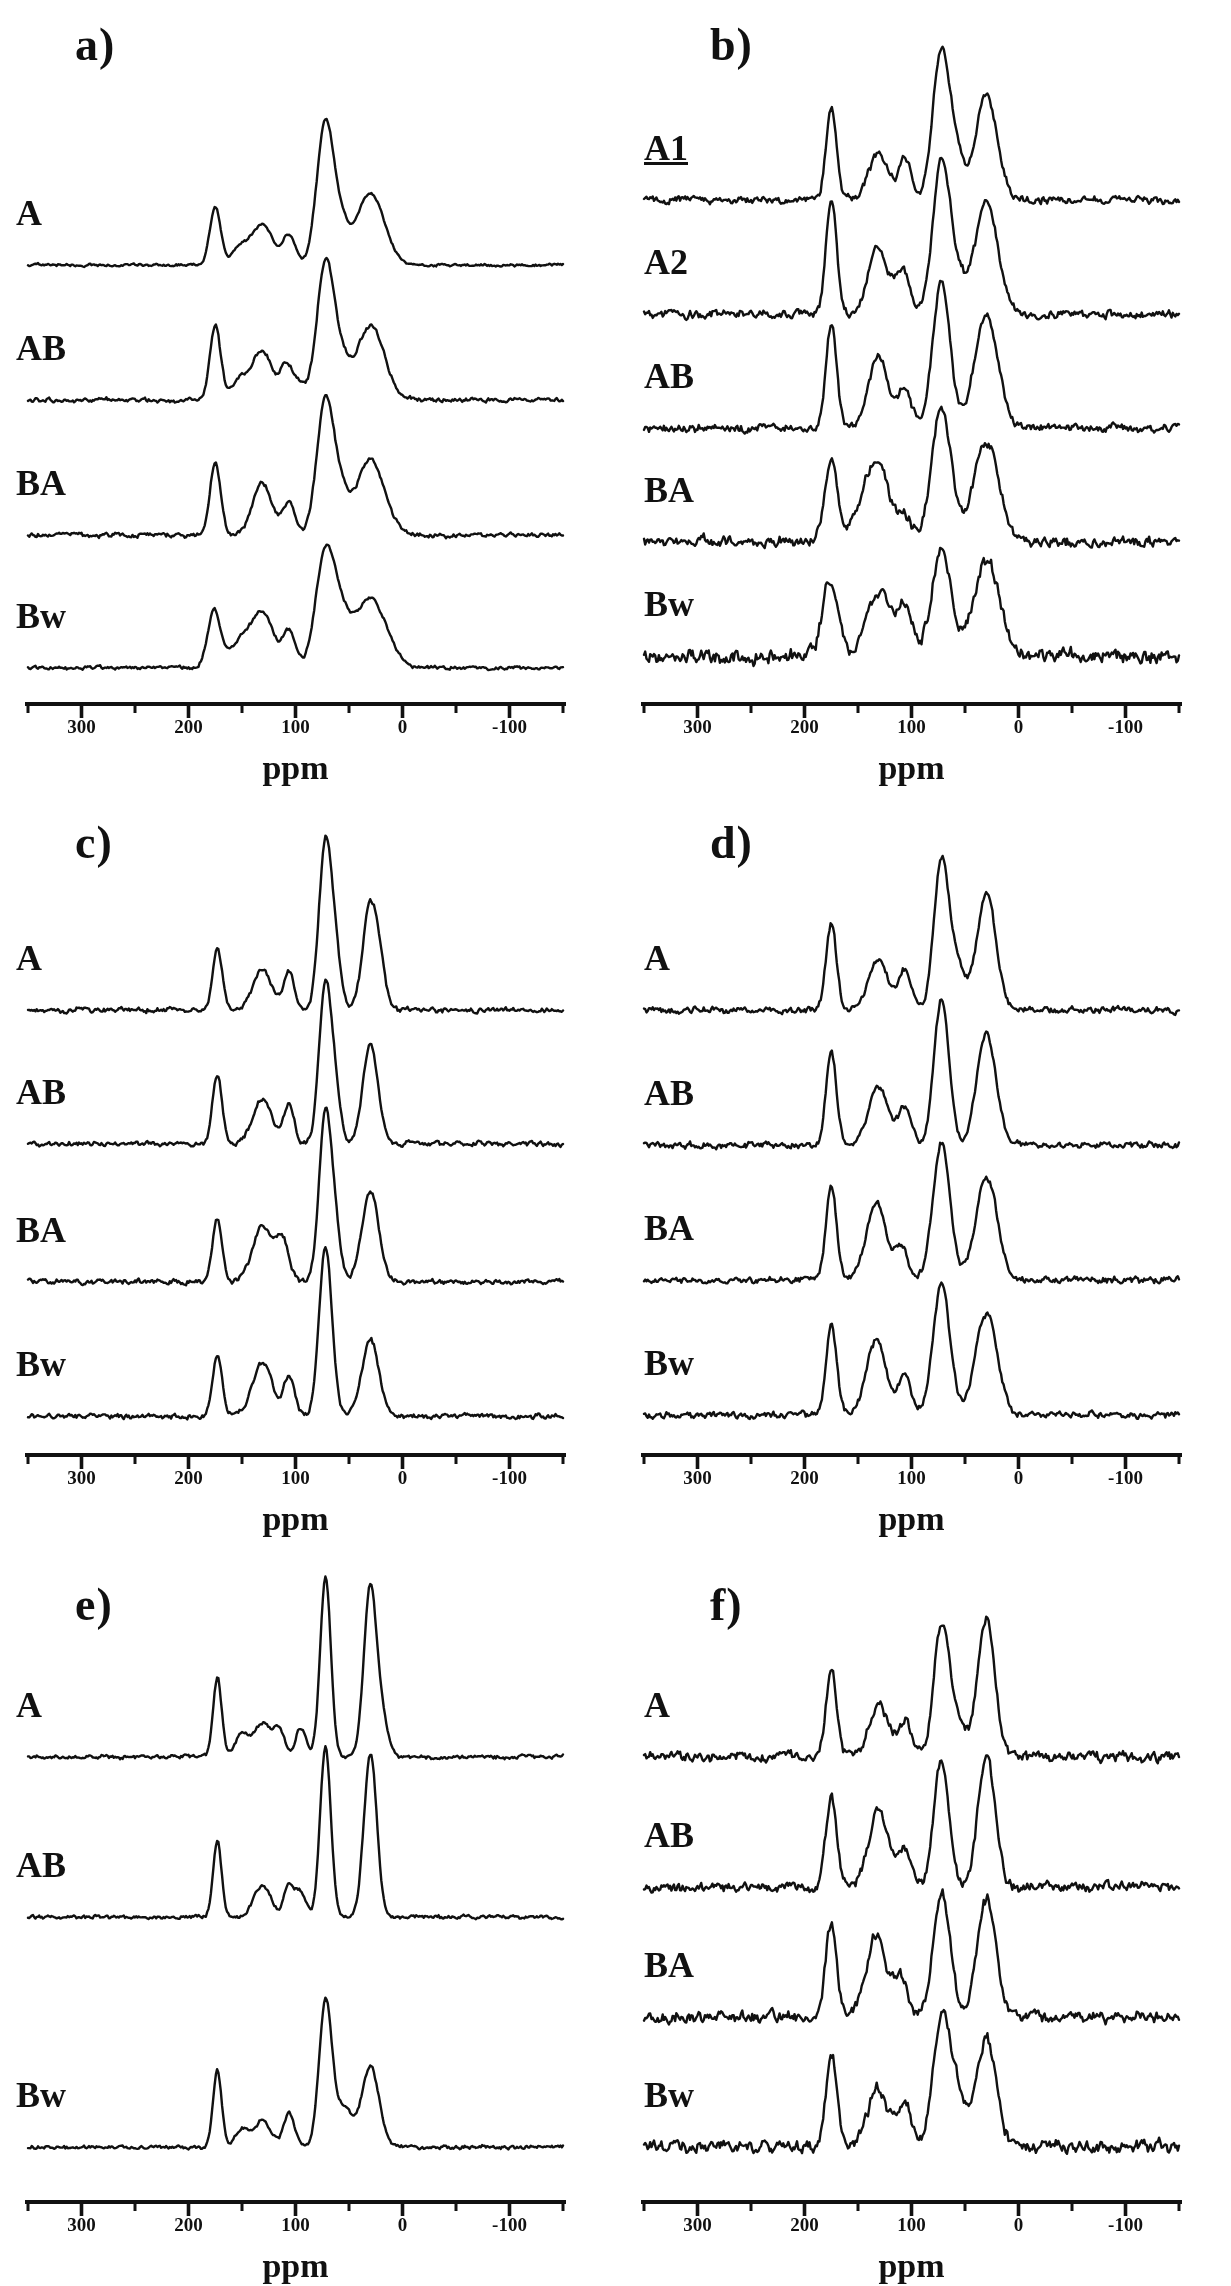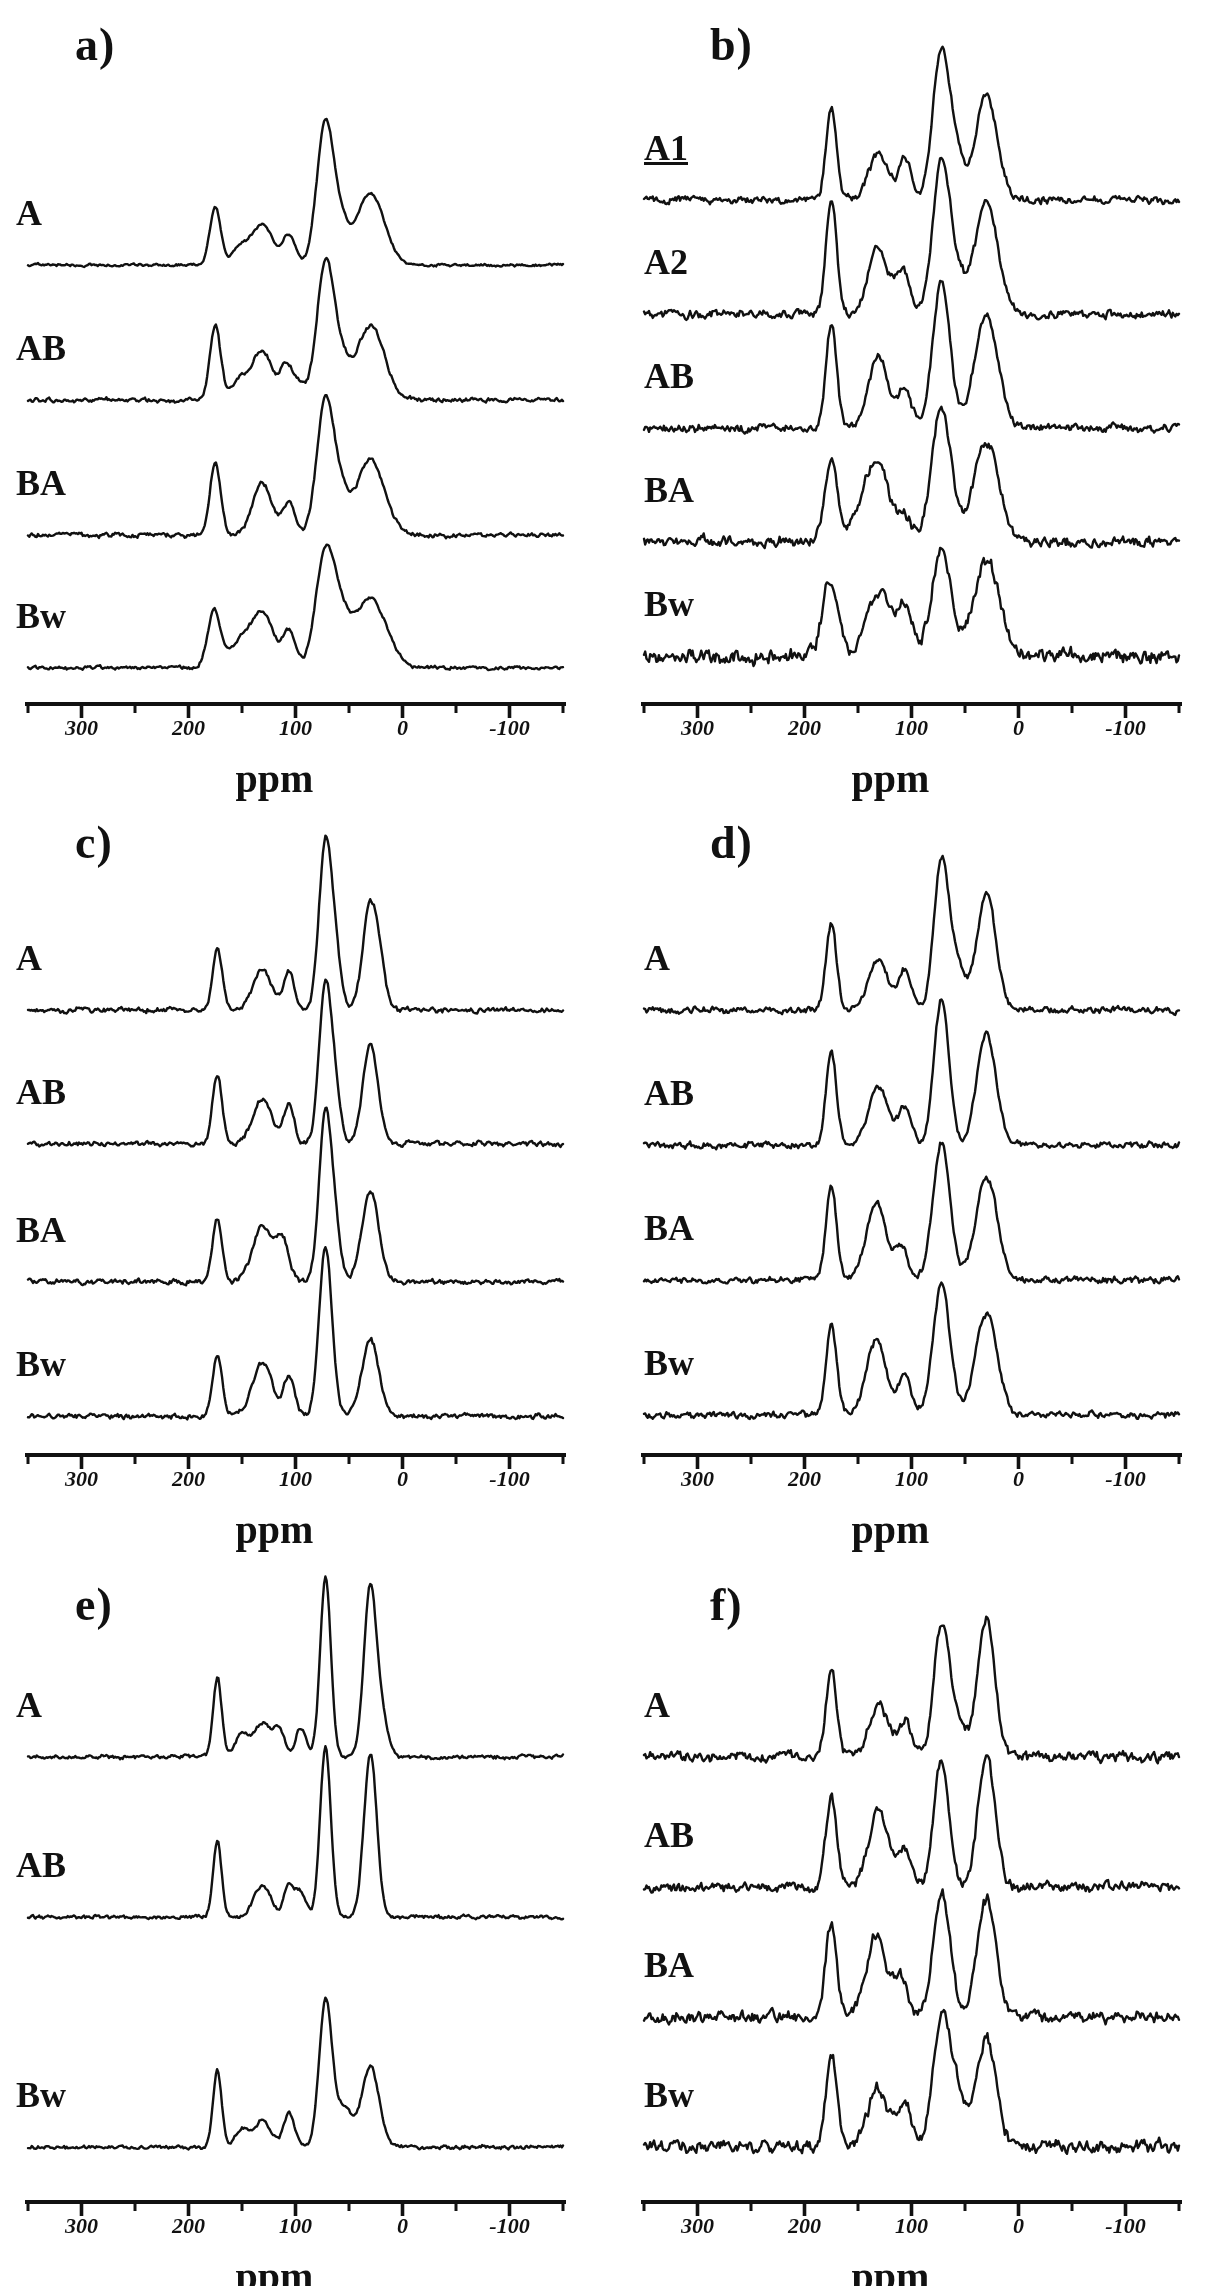--- a/index.html
+++ b/index.html
@@ -20,22 +20,22 @@
     position:absolute;top:58px;left:75px;
     font-size:46px;font-weight:bold;line-height:1;
     letter-spacing:1px;
   }
   .row1 .letter{top:22px;}
   .col-right .letter{left:94px;}
   .overlay-label{
     position:absolute;font-weight:bold;line-height:1;white-space:nowrap;
   }
   .trace-label{font-size:36px;}
-  .tick-label{font-size:22px;text-align:center;font-style:italic;}
-  .ppm-label{font-size:40px;text-align:left;margin-top:8px;}
+  .tick-label{font-size:19px;text-align:center;}
+  .ppm-label{font-size:34px;text-align:center;}
 </style>
 </head>
 <body>
 
 <div id="figure">
 
   <figure class="panel col-left row1">
     <svg width="615" height="790" viewBox="0 0 615 790">
         <path d="M25 704 H566" stroke="#111111" stroke-width="4" fill="none"></path>
         <g>

